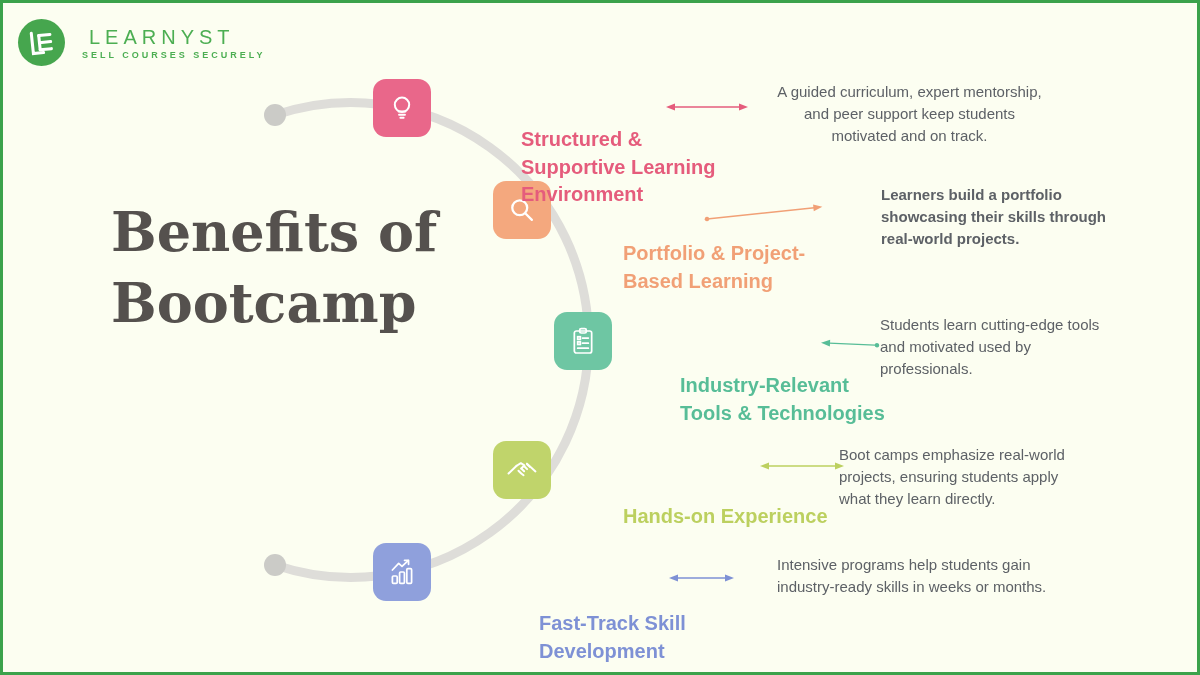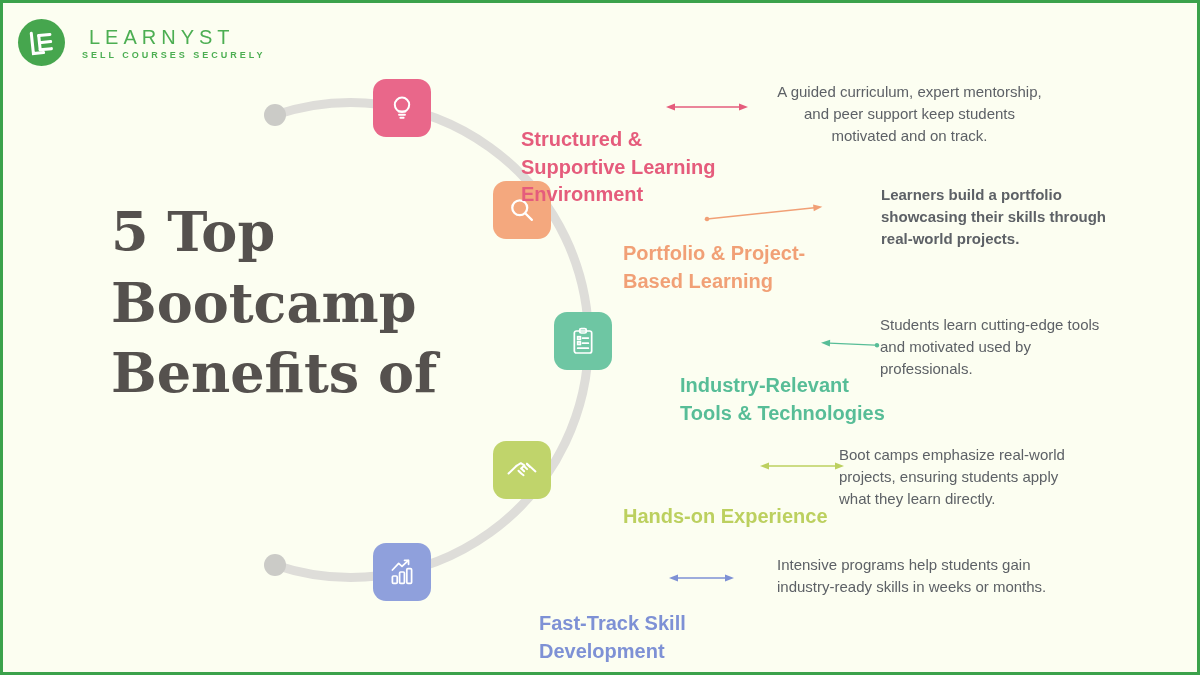--- a/index.html
+++ b/index.html
@@ -54,23 +54,22 @@
       <path d="M -9,-10 L -9,10 L 1,10"></path>
       <path d="M -2,-7 L -2,7"></path>
       <path d="M -2,-7 H 9 M -2,0 H 9 M -2,7 H 9"></path>
     </g>
   </svg>
 </div>
 <div class="abs logo-name">LEARNYST</div>
 <div class="abs logo-tag">SELL COURSES SECURELY</div>
 
 <div class="abs page-title">
-  <div>5 Top</div>
+  <div>Benefits of</div>
   <div>Bootcamp</div>
-  <div>Benefits of</div>
 </div>
 
 <svg id="line-layer" class="abs" viewBox="0 0 1200 675">
   <path id="arc-path" d="M 272 112 A 237.5 237.5 0 1 1 272 562" fill="none" stroke="#DEDDD9" stroke-width="9" stroke-linecap="round"></path>
   <circle class="arc-dot" cx="272" cy="112" r="11" fill="#CBCBC7"></circle>
   <circle class="arc-dot" cx="272" cy="562" r="11" fill="#CBCBC7"></circle>
 
   <g stroke-width="1.4" stroke="#E55C7C">
     <line x1="671" y1="104" x2="737" y2="104"></line>
     <path class="ah" stroke="none" d="M663,104 l9,-3.4 v6.8 z" fill="#E55C7C"></path>

